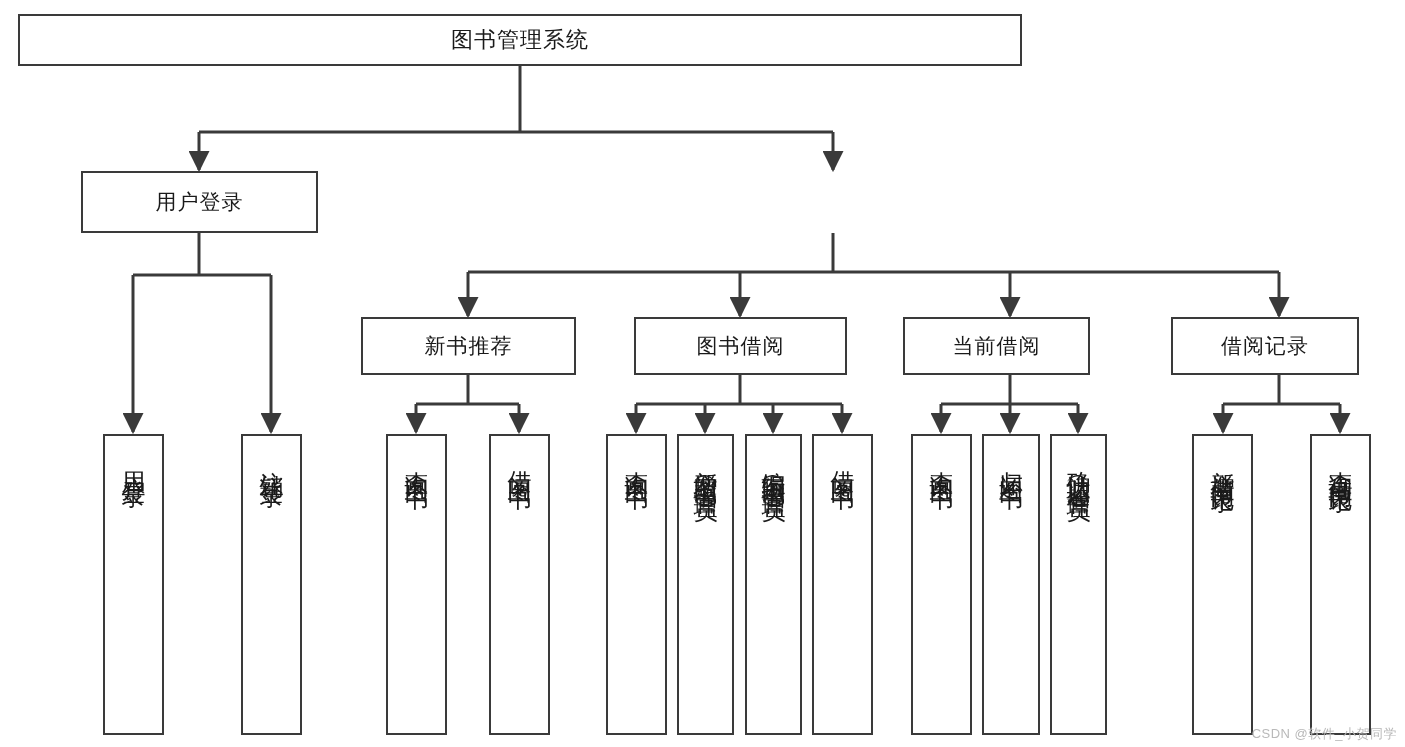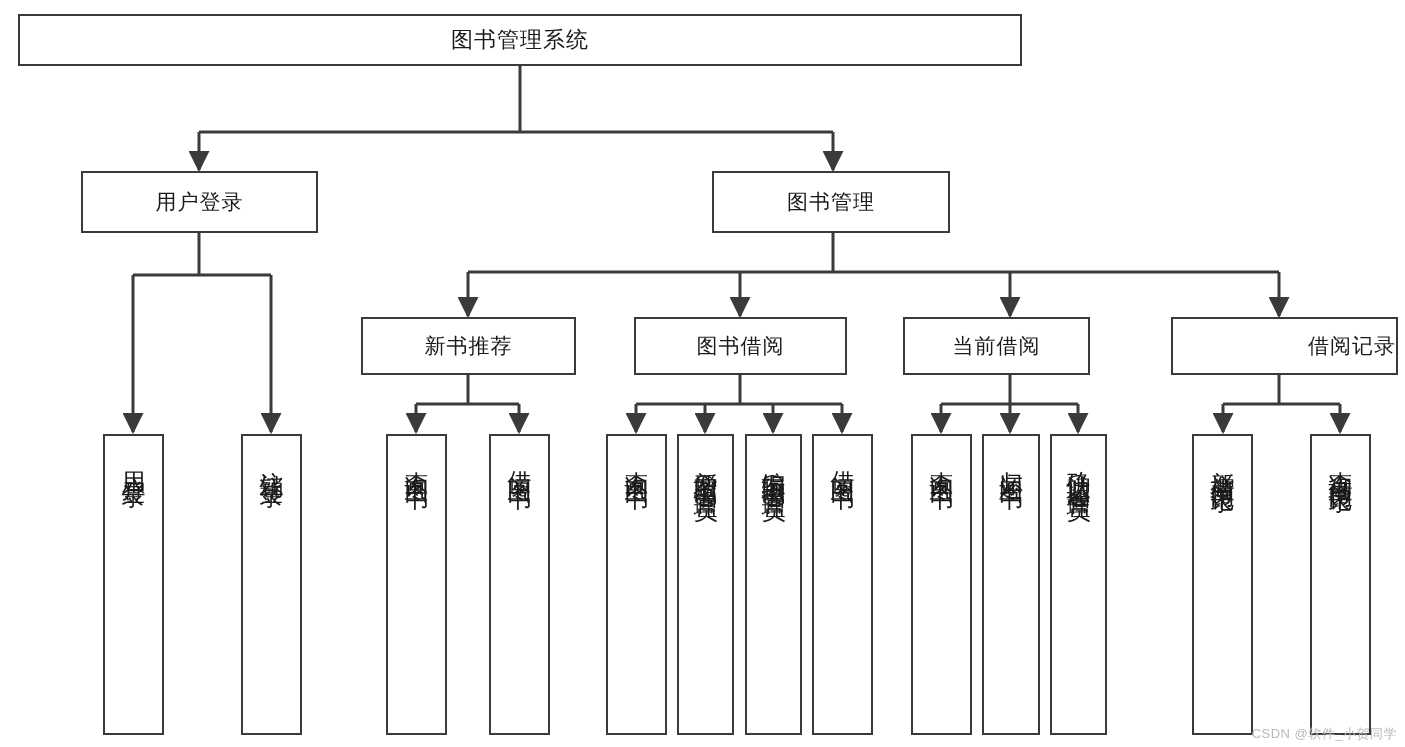--- a/index.html
+++ b/index.html
@@ -130,34 +130,31 @@
     </g>
   </svg>
 
   <div class="node h-node root" style="left:18px; top:14px; width:1004px; height:52px;">
     <span class="lbl">图书管理系统</span>
   </div>
 
   <div class="node h-node" style="left:81px; top:171px; width:237px; height:62px;">
     <span class="lbl">用户登录</span>
   </div>
-  <div class="node h-node" style="left:712px; top:171px; width:238px; height:62px;">
-    <span class="lbl">图书管理</span>
-  </div>
 
   <div class="node h-node" style="left:634px; top:317px; width:213px; height:58px;">
     <span class="lbl">图书借阅</span>
   </div>
   <div class="node h-node" style="left:361px; top:317px; width:215px; height:58px;">
     <span class="lbl">新书推荐</span>
   </div>
   <div class="node h-node" style="left:903px; top:317px; width:187px; height:58px;">
     <span class="lbl">当前借阅</span>
   </div>
-  <div class="node h-node" style="left:1171px; top:317px; width:227px; height:58px;justify-content:flex-end;">
+  <div class="node h-node" style="left:1171px; top:317px; width:188px; height:58px;">
     <span class="lbl">借阅记录</span>
   </div>
 
   <div class="node v-node" style="left:103px; top:434px; width:61px; height:301px;">
     <span class="lbl">用户登录</span>
   </div>
   <div class="node v-node" style="left:241px; top:434px; width:61px; height:301px;">
     <span class="lbl">注销登录</span>
   </div>
 

